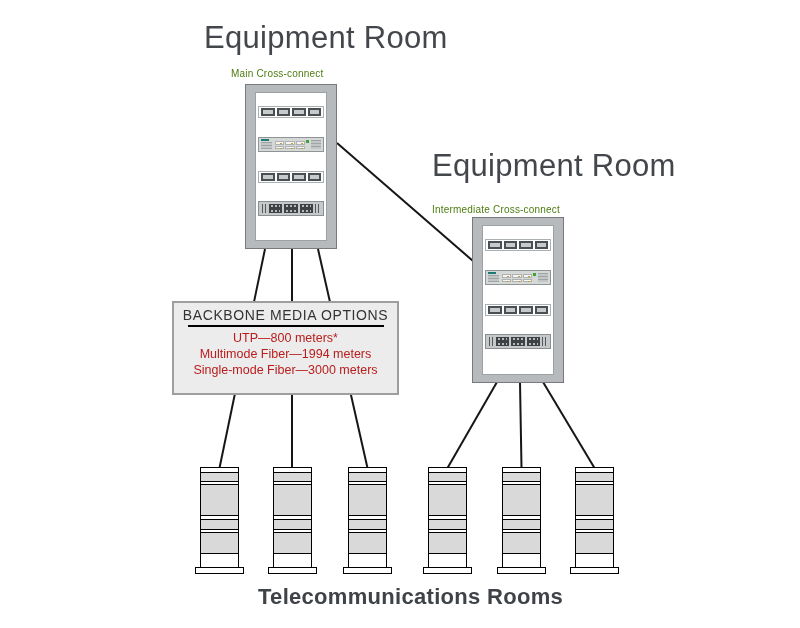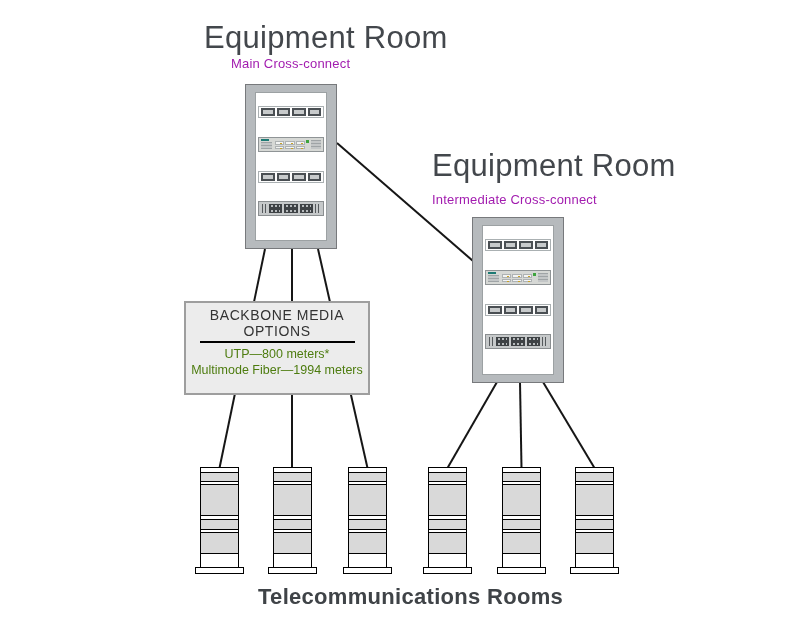--- a/index.html
+++ b/index.html
@@ -8,21 +8,21 @@
   .canvas { position:relative; width:800px; height:628px; background:#ffffff; }
 
   
   .wires { position:absolute; left:0; top:0; z-index:1; }
   .wires line { stroke:#161616; stroke-width:2; }
 
   
   .room-title { position:absolute; z-index:4; white-space:nowrap;
                 font-size:31px; color:#43474c; letter-spacing:0.3px; }
   .room-sub   { position:absolute; z-index:4; white-space:nowrap;
-                font-size:13px; color:#a21caf; letter-spacing:0.2px; }
+                font-size:10px; color:#4d7c0f; letter-spacing:0.2px;margin-top:12px; }
   .title-main { left:204px; top:20px; }
   .sub-main   { left:231px; top:56px; }
   .title-int  { left:432px; top:148px; }
   .sub-int    { left:432px; top:192px; }
   .bottom-label { position:absolute; left:258px; top:584px; z-index:4; white-space:nowrap;
                   font-size:22px; font-weight:600; color:#3f4347; letter-spacing:0.3px; }
 
   
   .rack { position:absolute; z-index:2; width:92px; background:#b6babd; border:1px solid #77797c; }
   .rack-main { left:245px; top:84px;  height:165px; }
@@ -57,25 +57,25 @@
   .switch { top:108px; height:15px; background:#c6c9ca; border:1px solid #8a8e90;
             display:flex; align-items:center; gap:2px; padding:0 3px; }
   .sw-end { width:5px; height:9px;
             background:repeating-linear-gradient(90deg,#55595c 0 1px,transparent 1px 3px); }
   .sw-mod { flex:1; height:9px; background:#3e4245; position:relative; }
   .sw-mod::before, .sw-mod::after { content:""; position:absolute; left:2px; right:2px; height:2px;
             background:repeating-linear-gradient(90deg,#b6babc 0 2px,transparent 2px 4px); }
   .sw-mod::before { top:1px; } .sw-mod::after { bottom:1px; }
 
   
-  .backbone-box { position:absolute; left:184px; top:301px; width:186px; height:94px; z-index:3;
+  .backbone-box { position:absolute; left:172px; top:301px; width:227px; height:94px; z-index:3;
                   background:#ececec; border:2px solid #9e9e9e; text-align:center; }
   .bb-title { font-size:14px; color:#333333; letter-spacing:0.6px; margin-top:4px; }
   .bb-rule  { height:2px; background:#000000; margin:2px 13px 3px 14px; }
-  .bb-opt   { font-size:12.5px; line-height:16px; color:#4d7c0f; white-space:nowrap; }
+  .bb-opt   { font-size:12.5px; line-height:16px; color:#b91c1c; white-space:nowrap; }
 
   
   .tower { position:absolute; top:467px; width:39px; height:101px; z-index:2;
            background:#ffffff; border:1px solid #000000; }
   .t1 { left:200px; } .t2 { left:273px; } .t3 { left:348px; }
   .t4 { left:428px; } .t5 { left:502px; } .t6 { left:575px; }
   .band { position:absolute; left:0; right:0; background:#d9d9d9;
           border-top:1px solid #000; border-bottom:1px solid #000; }
   .b1 { top:4px;  height:10px; }
   .b2 { top:16px; height:32px; }
@@ -178,20 +178,21 @@
           <span class="sw-end"></span>
       </div>
     </div>
   </div>
 
   <div class="backbone-box">
     <div class="bb-title">BACKBONE MEDIA OPTIONS</div>
     <div class="bb-rule"></div>
     <div class="bb-opt">UTP—800 meters*</div>
     <div class="bb-opt">Multimode Fiber—1994 meters</div>
+    <div class="bb-opt">Single-mode Fiber—3000 meters</div>
   </div>
 
   <div class="tower t1">
     <div class="band b1"></div>
       <div class="band b2"></div>
       <div class="band b3"></div>
       <div class="band b4"></div>
       <div class="t-base"></div>
   </div>
   <div class="tower t2">

